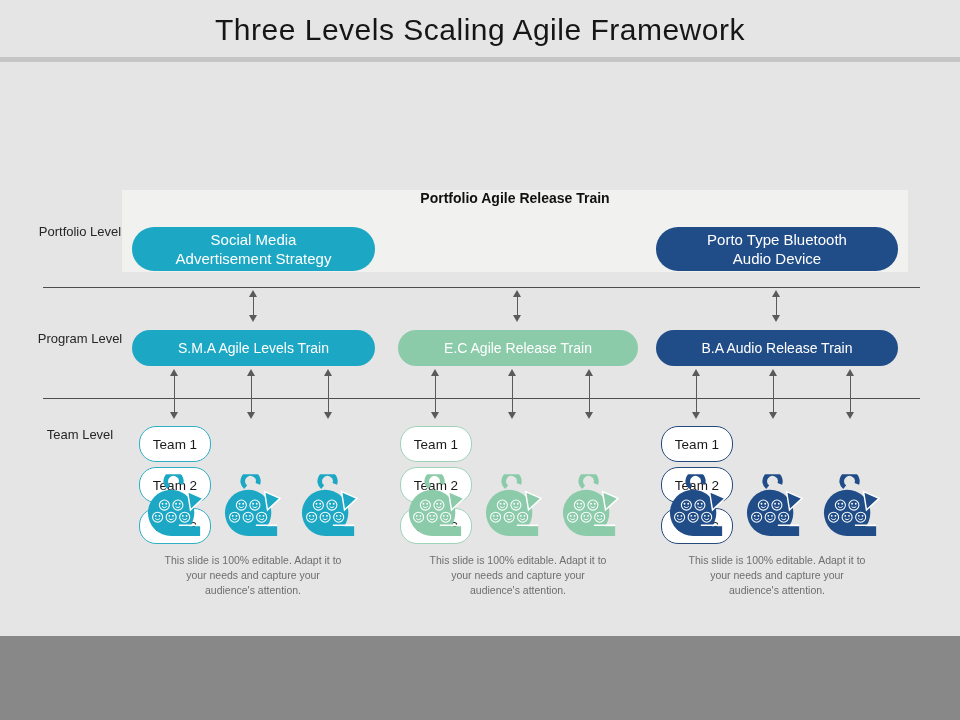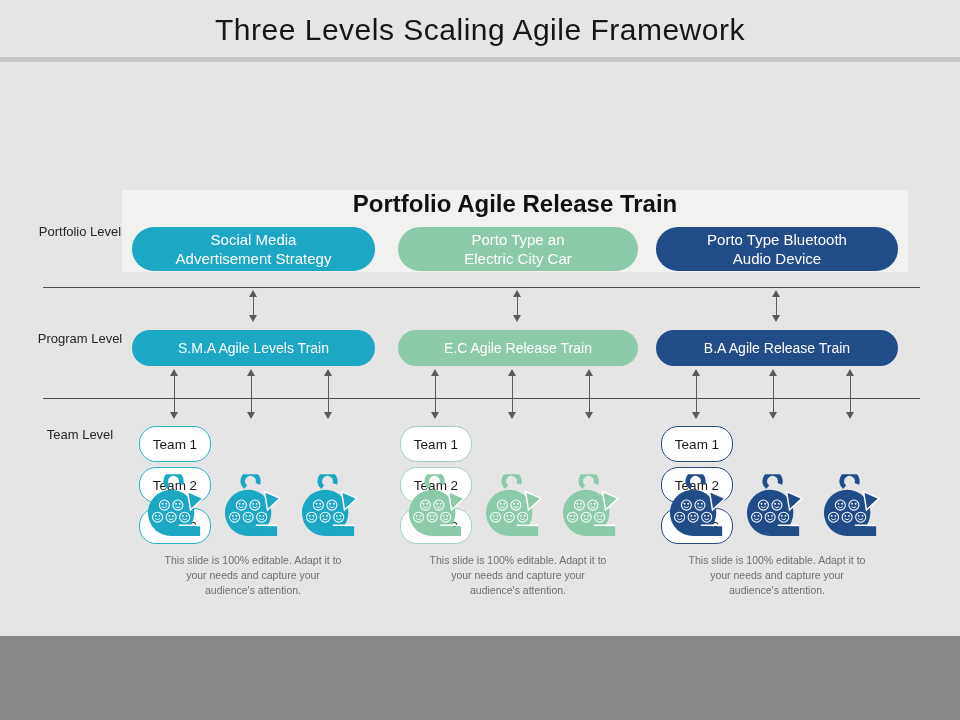--- a/index.html
+++ b/index.html
@@ -8,21 +8,21 @@
     font-family:"Liberation Sans","DejaVu Sans",sans-serif;overflow:hidden;margin:0 auto;
   }
   .title{
     position:absolute;top:13px;left:0;width:960px;margin:0;
     text-align:center;font-size:30px;font-weight:400;color:#161616;letter-spacing:.5px;
   }
   .title-bar{position:absolute;top:57px;left:0;width:960px;height:5px;background:#c5c5c5;}
 
   
   .portfolio-box{position:absolute;left:122px;top:190px;width:786px;height:82px;background:#f1f1f0;}
-  .portfolio-header{text-align:center;font-size:24px;font-weight:bold;color:#111;}
+  .portfolio-header{text-align:center;font-size:14px;font-weight:bold;color:#111;}
 
   
   .level-label{
     position:absolute;left:28px;width:104px;text-align:center;
     font-size:13px;line-height:1.3;color:#262626;
   }
   .ll-portfolio{top:224px}.ll-program{top:331px}.ll-team{top:427px}
 
   
   .hline{position:absolute;left:43px;width:877px;height:0;border-top:1.5px solid #4d4d4d;}
@@ -108,22 +108,20 @@
 
   <div class="level-label ll-portfolio">Portfolio Level</div>
   <div class="level-label ll-program">Program Level</div>
   <div class="level-label ll-team">Team Level</div>
 
   <div class="hline hl1"></div>
   <div class="hline hl2"></div>
 
   <div class="pill portfolio-pill px1 bg-teal">Social Media
 Advertisement Strategy</div>
-  <div class="pill portfolio-pill px2 bg-green">Porto Type an
-Electric City Car</div>
   <div class="pill portfolio-pill px3 bg-blue">Porto Type Bluetooth
 Audio Device</div>
 
   <div class="varrow a1" style="left:247px">
       <span class="ah up"></span>
       <span class="shaft"></span>
       <span class="ah down"></span>
     </div>
   <div class="varrow a1" style="left:511px">
       <span class="ah up"></span>
@@ -131,21 +129,21 @@
       <span class="ah down"></span>
     </div>
   <div class="varrow a1" style="left:770px">
       <span class="ah up"></span>
       <span class="shaft"></span>
       <span class="ah down"></span>
     </div>
 
   <div class="pill program-pill px1 bg-teal">S.M.A Agile Levels Train</div>
   <div class="pill program-pill px2 bg-green">E.C Agile Release Train</div>
-  <div class="pill program-pill px3 bg-blue">B.A Agile Release Train</div>
+  <div class="pill program-pill px3 bg-blue">B.A Audio Release Train</div>
 
   <div class="varrow a2" style="left:168px">
       <span class="ah up"></span>
       <span class="shaft"></span>
       <span class="ah down"></span>
     </div>
   <div class="varrow a2" style="left:245px">
       <span class="ah up"></span>
       <span class="shaft"></span>
       <span class="ah down"></span>

